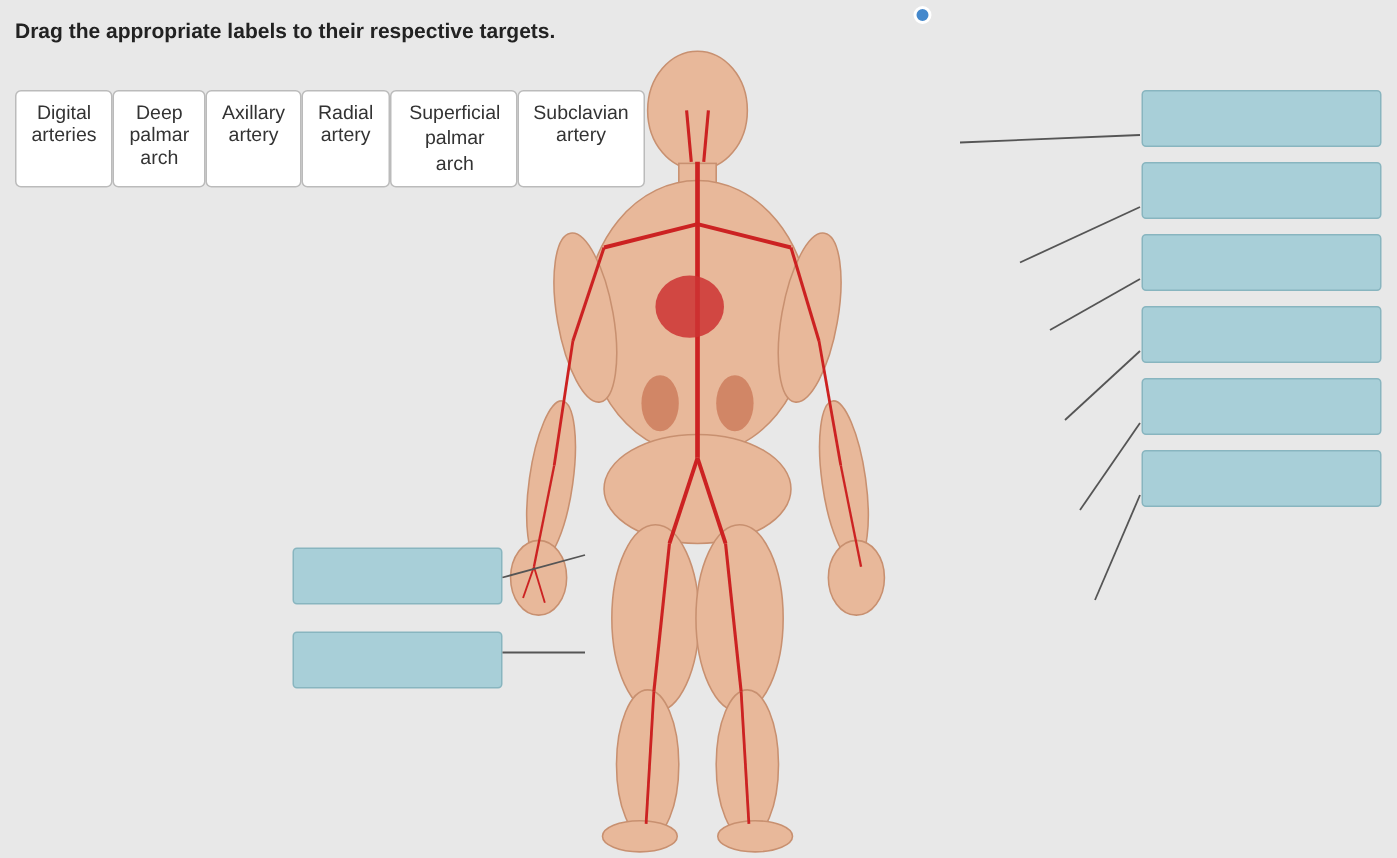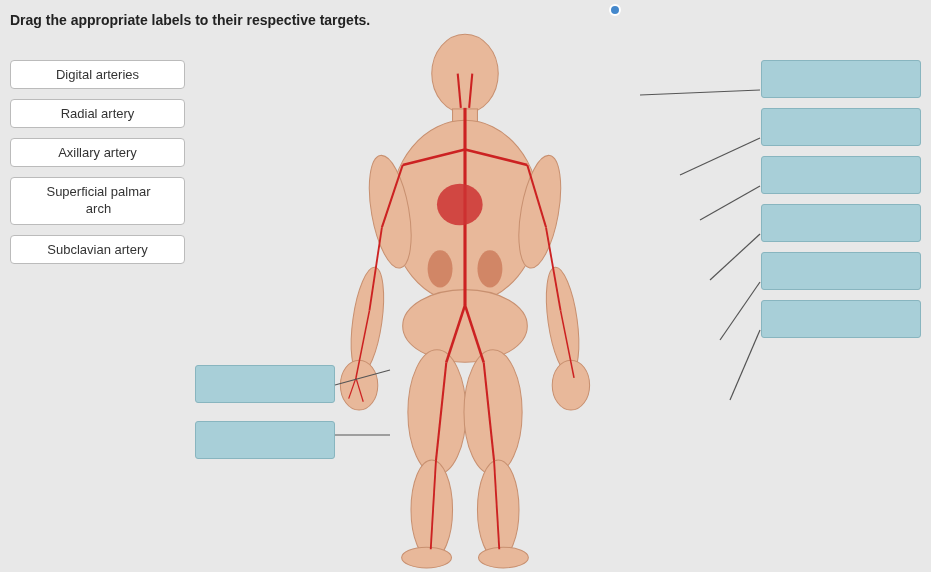--- a/index.html
+++ b/index.html
@@ -20,22 +20,22 @@
       font-weight: bold;
       color: #222;
       text-align: right;
     }
 
     .labels-panel {
       position: absolute;
       top: 60px;
       left: 10px;
       display: flex;
-      flex-direction: column;
-      gap: 10px;
+      flex-direction: row;
+      gap: 0;
       width: 175px;
     }
 
     .label-item {
       background: #fff;
       border: 1px solid #bbb;
       border-radius: 4px;
       padding: 6px 10px;
       font-size: 13px;
       color: #333;
@@ -128,22 +128,23 @@
   </style>
 </head>
 <body>
 
 <div class="instruction">Drag the appropriate labels to their respective targets.</div>
 
 <div class="cursor-dot"></div>
 
 <div class="labels-panel">
   <div class="label-item">Digital arteries</div>
+  <div class="label-item">Deep palmar arch</div>
+  <div class="label-item">Axillary artery</div>
   <div class="label-item">Radial artery</div>
-  <div class="label-item">Axillary artery</div>
   <div class="label-item two-line">Superficial palmar<br>arch</div>
   <div class="label-item">Subclavian artery</div>
 </div>
 
 <div class="body-area">
   <svg viewBox="0 0 400 520" class="body-svg">
 
     <ellipse cx="200" cy="42" rx="32" ry="38" fill="#e8b89a" stroke="#c89070" stroke-width="1"></ellipse>
 
     <rect x="188" y="76" width="24" height="22" fill="#e8b89a" stroke="#c89070" stroke-width="1"></rect>

